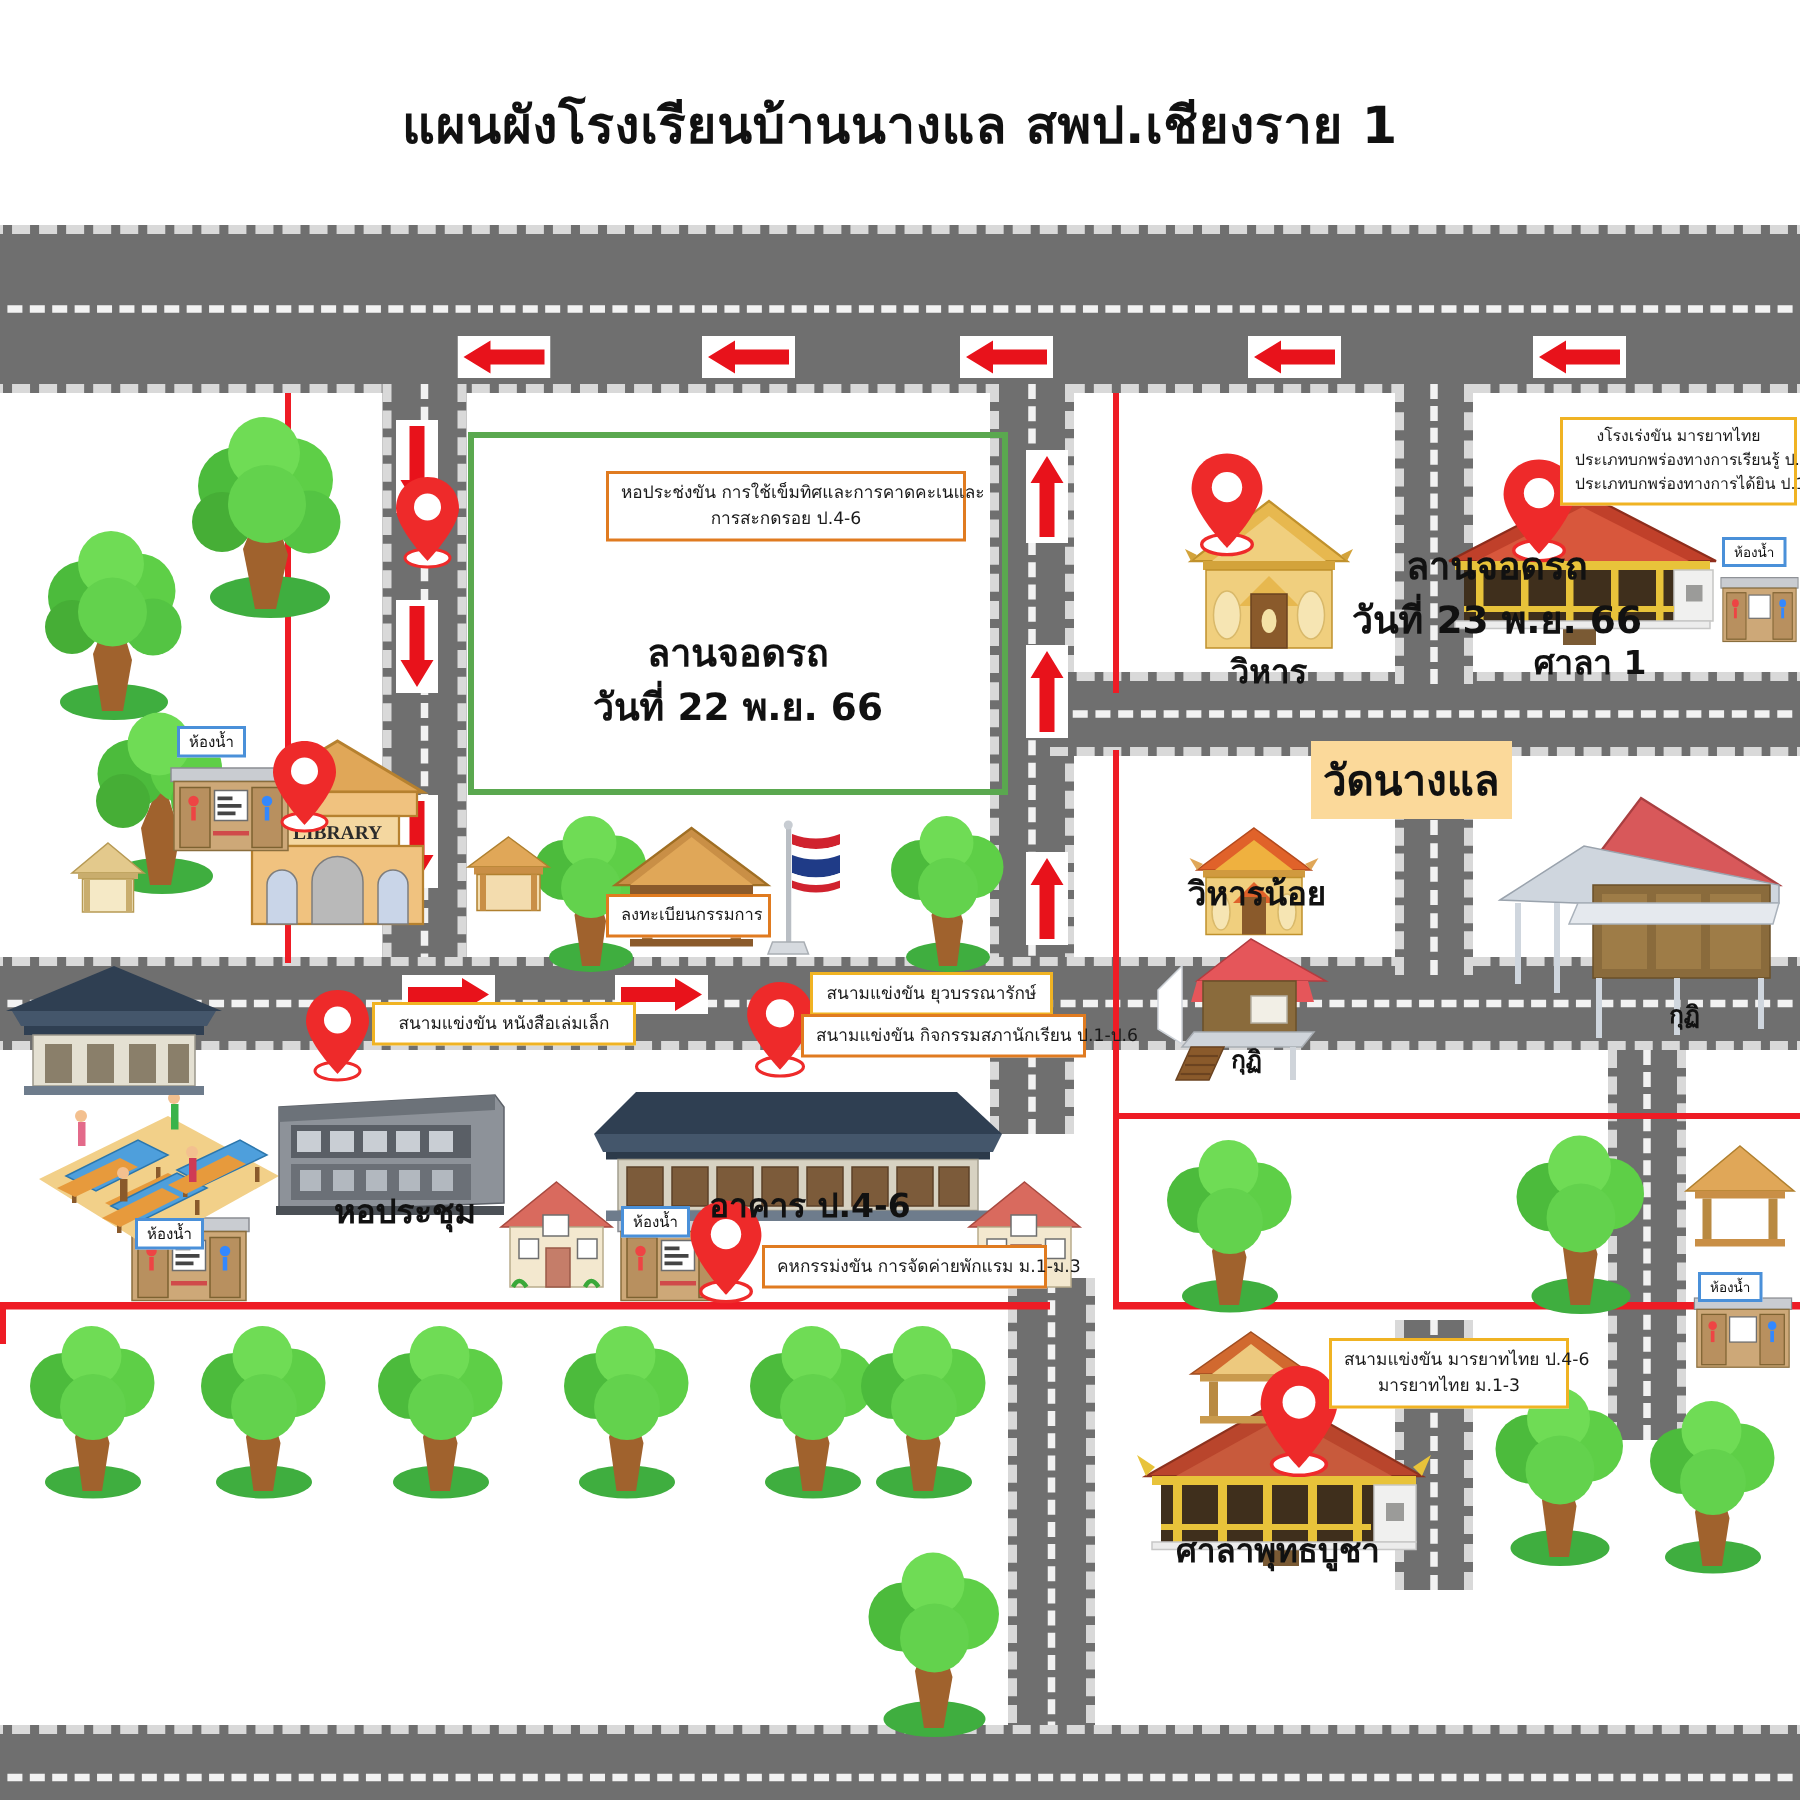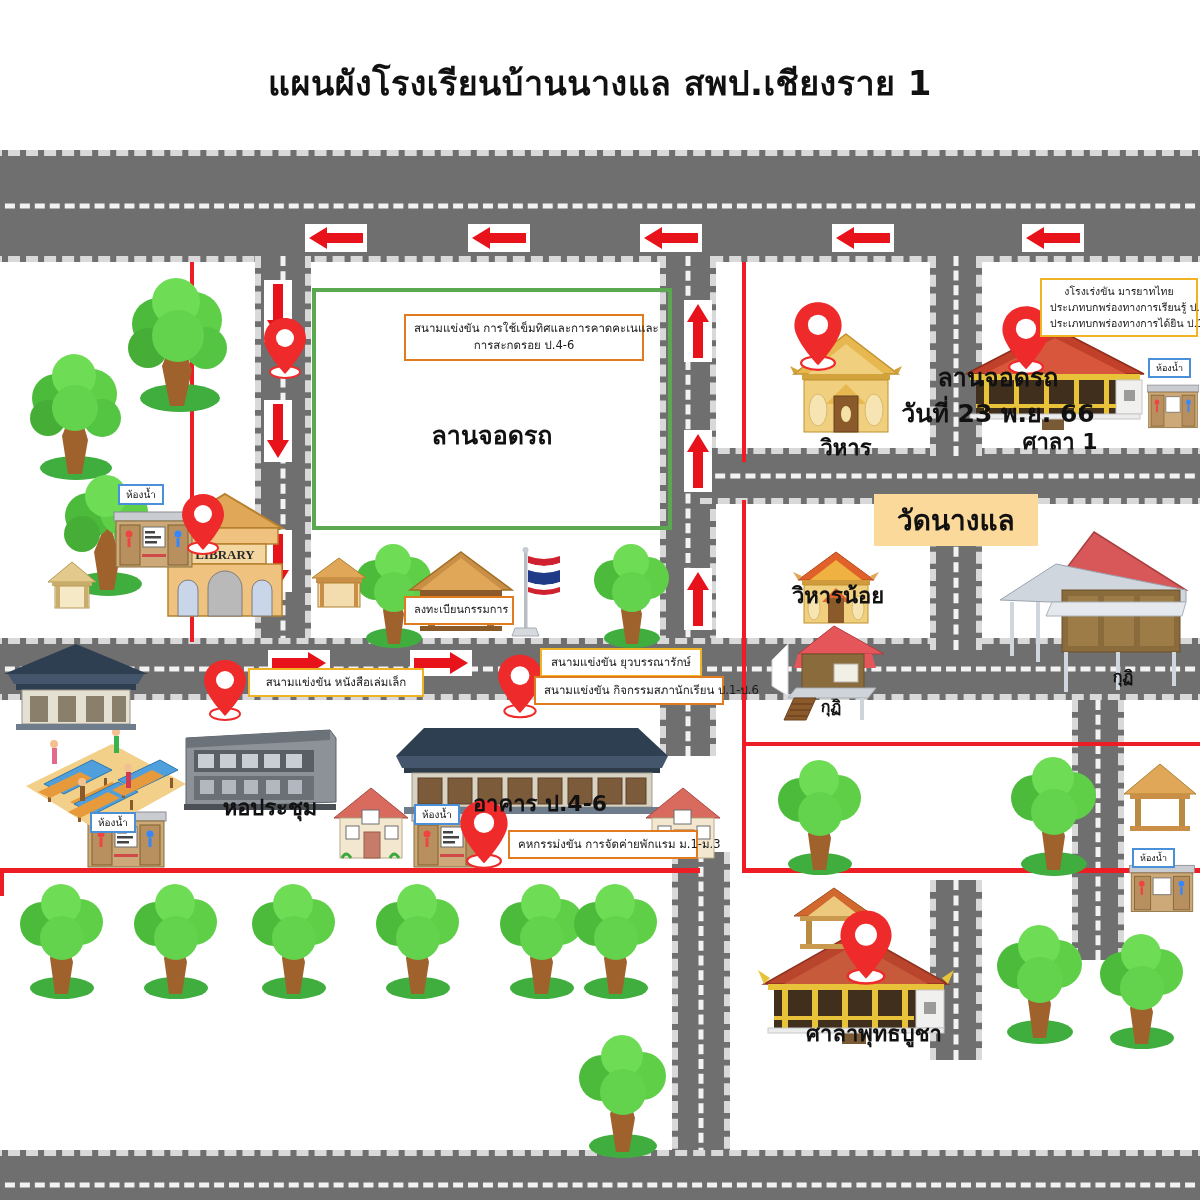--- a/index.html
+++ b/index.html
@@ -74,21 +74,21 @@
   .parkbig {
     position:absolute; text-align:center; white-space:nowrap;
     font-size:25px; font-weight:bold; color:#111; line-height:1.45;
   }
 
   
   .banner {
     position:absolute;
     background:#fbd99a;
     font-size:28px; font-weight:bold; color:#111;
-    padding:4px 23px; text-align:center; white-space:nowrap;
+    padding:4px 8px; text-align:center; white-space:nowrap;
   }
 
   
   .toilet-label {
     position:absolute;
     background:#fff; border:2px solid #4a90d9;
     font-size:10px; color:#111; padding:1px 6px;
     white-space:nowrap; text-align:center;
   }
 
@@ -854,30 +854,31 @@
   <div class="pin" style="left:838px; top:908px;">
     <svg width="56" height="78" viewBox="0 0 46 64">
       <ellipse cx="23" cy="56" rx="15" ry="6" fill="#fff" stroke="#ee2a2a" stroke-width="2"></ellipse>
       <path d="M23 2 C11 2 2 11 2 23 C2 36 23 58 23 58 C23 58 44 36 44 23 C44 11 35 2 23 2 Z" fill="#ee2a2a"></path>
       <circle cx="23" cy="22" r="9" fill="#fff"></circle>
     </svg>
   </div>
 
   <div class="parkbig" style="left:352px; top:418px; width:280px;">
     <div>ลานจอดรถ</div>
+    <div>วันที่  22  พ.ย. 66</div>
   </div>
   <div class="parkbig" style="left:848px; top:360px; width:300px;">
     <div>ลานจอดรถ</div>
     <div>วันที่  23  พ.ย. 66</div>
   </div>
 
   <div class="banner" style="left:874px; top:494px;">วัดนางแล</div>
 
   <div class="box" style="left:404px; top:314px; width:240px;">
-    <div>สนามแข่งขัน การใช้เข็มทิศและการคาดคะเนและ</div>
+    <div>หอประช่งขัน การใช้เข็มทิศและการคาดคะเนและ</div>
     <div>การสะกดรอย ป.4-6</div>
   </div>
 
 
 
   <div class="box yellow" style="left:1040px; top:278px; width:158px; font-size:10.5px;">
     <div>งโรงเร่งขัน  มารยาทไทย</div>
     <div>ประเภทบกพร่องทางการเรียนรู้  ป.1-6</div>
     <div>ประเภทบกพร่องทางการได้ยิน  ป.1-6</div>
   </div>
@@ -892,31 +893,35 @@
   </div>
 
   <div class="box" style="left:534px; top:676px; width:190px;">
     <div>สนามแข่งขัน  กิจกรรมสภานักเรียน ป.1-ป.6</div>
   </div>
 
   <div class="box" style="left:508px; top:830px; width:190px;">
     <div>คหกรรม่งขัน  การจัดค่ายพักแรม ม.1-ม.3</div>
   </div>
 
+  <div class="box yellow" style="left:886px; top:892px; width:160px;">
+    <div>สนามแข่งขัน  มารยาทไทย ป.4-6</div>
+    <div>มารยาทไทย ม.1-3</div>
+  </div>
 
   <div class="box" style="left:404px; top:596px; width:110px; font-size:11px;">
     <div>ลงทะเบียนกรรมการ</div>
   </div>
 
   <div class="placename" style="left:786px; top:430px; width:120px;">วิหาร</div>
   <div class="placename" style="left:1000px; top:424px; width:120px;">ศาลา 1</div>
   <div class="placename" style="left:770px; top:578px; width:136px;">วิหารน้อย</div>
   <div class="placename sm" style="left:790px; top:694px; width:82px;">กุฏิ</div>
   <div class="placename sm" style="left:1082px; top:664px; width:82px;">กุฏิ</div>
-  <div class="placename" style="left:764px; top:1016px; width:220px;font-family:Liberation Serif, serif;">ศาลาพุทธบูชา</div>
+  <div class="placename" style="left:742px; top:1016px; width:220px;font-family:Liberation Serif, serif;">ศาลาพุทธบูชา</div>
   <div class="placename" style="left:190px; top:790px; width:160px;">หอประชุม</div>
   <div class="placename" style="left:440px; top:786px; width:200px;">อาคาร ป.4-6</div>
 
   <div class="toilet-label" style="left:118px; top:484px;">ห้องน้ำ</div>
   <div class="toilet-label" style="left:90px; top:812px;">ห้องน้ำ</div>
   <div class="toilet-label" style="left:414px; top:804px;">ห้องน้ำ</div>
   <div class="toilet-label" style="left:1148px; top:358px; font-size:9px;">ห้องน้ำ</div>
   <div class="toilet-label" style="left:1132px; top:848px; font-size:9px;">ห้องน้ำ</div>
 
 </div>

